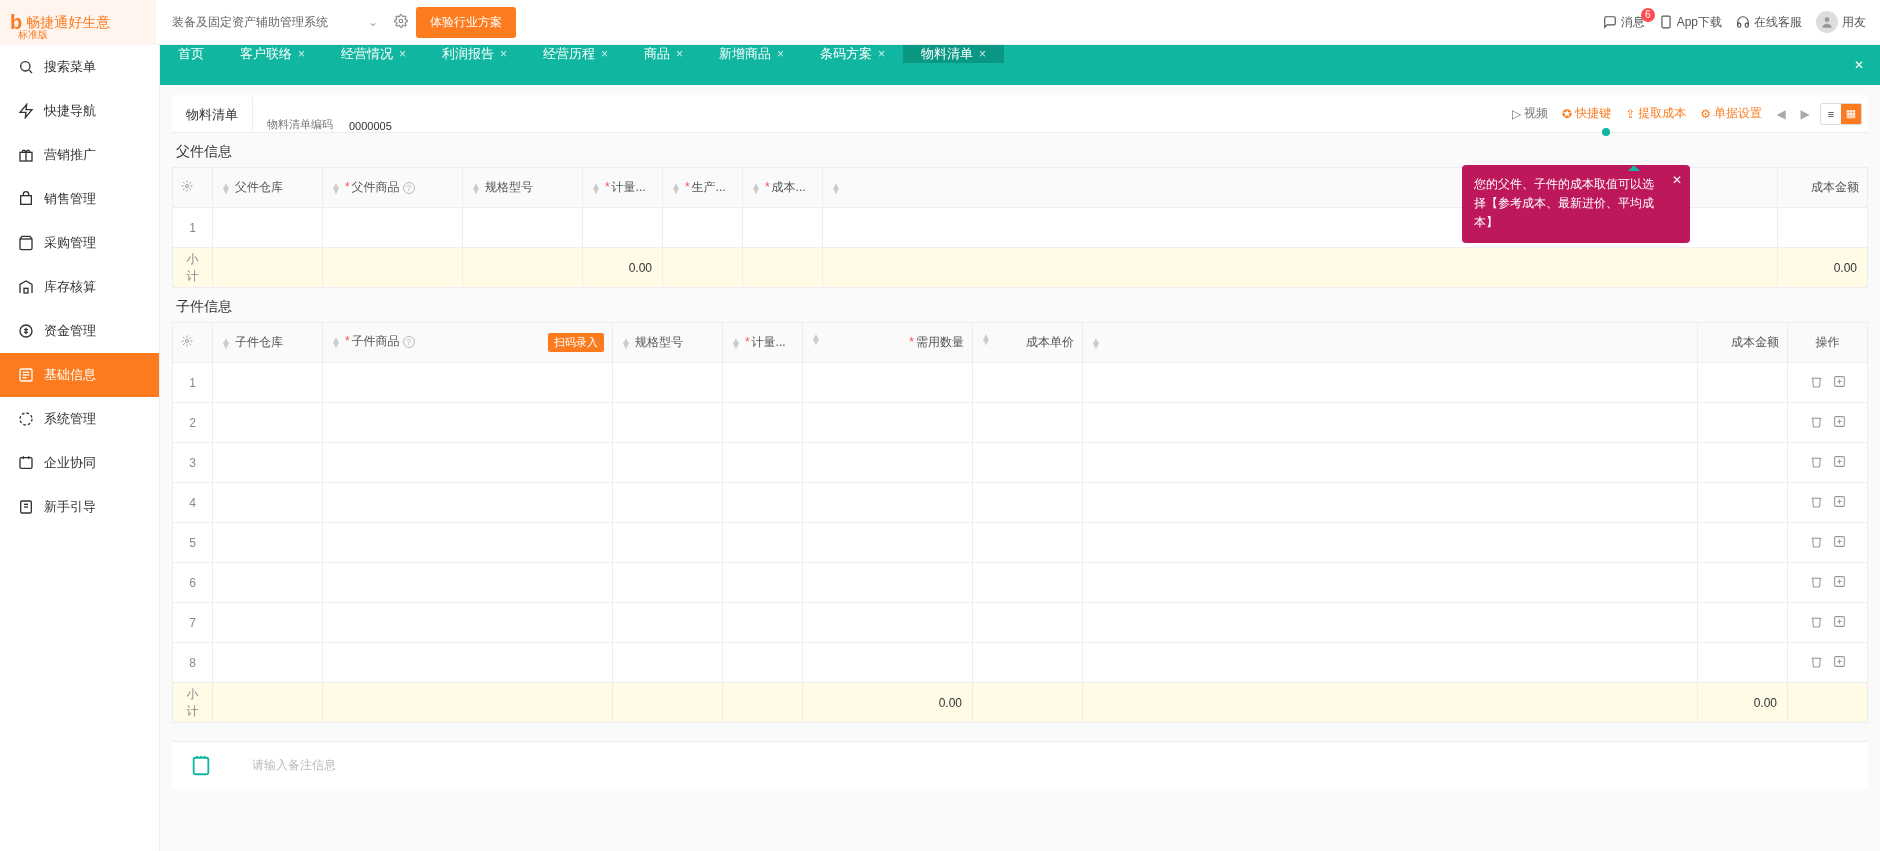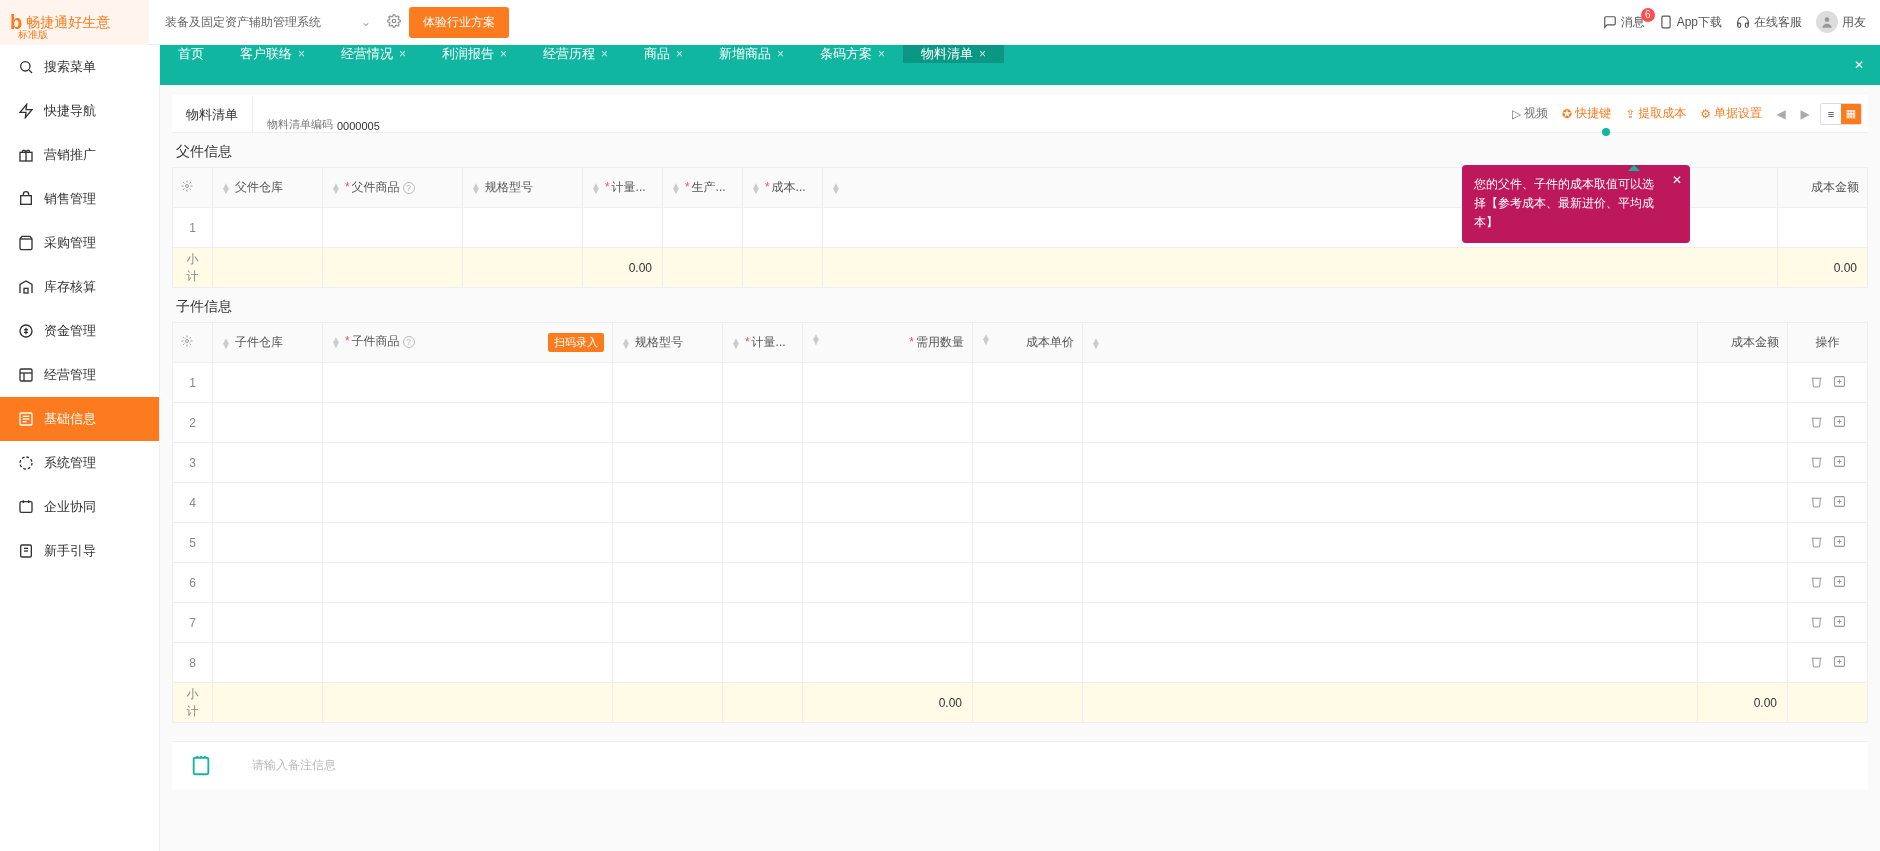--- a/index.html
+++ b/index.html
@@ -7,21 +7,21 @@
 
 .sidebar{position:absolute;left:0;top:0;width:160px;height:851px;background:#fff;border-right:1px solid #eee}
 .logo-area{height:45px;display:flex;align-items:center;padding:0 10px;background:#fff5ee}
 .logo-glyph{color:#fc7b1f;font-size:20px;font-weight:bold;margin-right:4px}
 .logo-text{color:#fc7b1f;font-size:14px;font-weight:normal}
 .logo-sub{color:#fc7b1f;font-size:10px;position:absolute;top:28px;left:18px}
 .side-item{display:flex;align-items:center;height:44px;padding:0 18px;color:#333;cursor:pointer;font-size:13px}
 .side-item.active{background:#fc7b1f;color:#fff}
 .side-item svg{margin-right:10px;flex:0 0 16px}
 
-.topbar{position:absolute;left:149px;top:0;right:0;height:45px;display:flex;align-items:center;padding:0 8px;border-bottom:1px solid #eee;background:#fff}
+.topbar{position:absolute;left:156px;top:0;right:0;height:45px;display:flex;align-items:center;padding:0 8px;border-bottom:1px solid #eee;background:#fff}
 .topbar-select{display:flex;align-items:center;color:#666;font-size:12px;padding:0 8px;cursor:pointer;flex:0 0 auto}
 .topbar-select .chev{margin-left:40px;color:#aaa}
 .gear-btn{color:#888;padding:0 8px;cursor:pointer}
 .orange-btn{background:#fc7b1f;color:#fff;border:none;padding:7px 14px;border-radius:3px;font-size:12px;cursor:pointer;margin-left:0}
 .topbar-spacer{flex:1}
 .topbar-right{display:flex;align-items:center;gap:14px;padding-right:6px}
 .tb-item{display:flex;align-items:center;color:#555;font-size:12px;cursor:pointer;gap:4px;position:relative}
 .badge{position:absolute;top:-6px;right:-10px;background:#ff4d4f;color:#fff;border-radius:8px;font-size:10px;padding:0 4px;line-height:14px}
 .avatar{width:22px;height:22px;border-radius:50%;background:#ddd;display:flex;align-items:center;justify-content:center;color:#999;font-size:14px}
 .tb-item svg{width:14px;height:14px}
@@ -30,21 +30,21 @@
 .tabitem{display:flex;align-items:center;padding:0 18px;font-size:13px;cursor:pointer;position:relative}
 .tabitem.active{background:#0a9784}
 .tabitem .tab-x{margin-left:6px;font-size:12px;opacity:.8}
 .tabstrip-close{position:absolute;right:6px;top:0;height:40px;width:30px;display:flex;align-items:center;justify-content:center;cursor:pointer}
 
 .workarea{position:absolute;left:160px;top:85px;right:0;bottom:0;overflow:auto;padding:10px 12px 0 12px;background:#fafafa}
 
 .subhead{display:flex;align-items:center;height:38px;background:#fff;border-bottom:1px solid #eee}
 .subhead .crumb1{padding:0 14px;font-size:13px;color:#333;border-right:1px solid #eee;height:100%;display:flex;align-items:center;background:#fff;border-top:2px solid transparent}
 .subhead .crumb2{padding:0 14px;color:#777;font-size:11px;display:flex;align-items:flex-end;height:100%}
-.subhead .crumb2 .code{color:#333;margin-left:4px;font-weight:500}
+.subhead .crumb2 .code{color:#333;margin-left:16px;font-weight:500}
 .subhead-spacer{flex:1}
 .subhead-tools{display:flex;align-items:center;gap:6px;padding-right:6px}
 .tool-link{display:flex;align-items:center;gap:3px;color:#fc7b1f;font-size:12px;cursor:pointer;padding:0 4px}
 .tool-link.gray{color:#777}
 .nav-btn{width:18px;height:18px;display:flex;align-items:center;justify-content:center;color:#aaa;cursor:pointer}
 .view-toggle{display:flex;border:1px solid #ddd;border-radius:2px;overflow:hidden}
 .view-toggle span{width:20px;height:20px;display:flex;align-items:center;justify-content:center;cursor:pointer;font-size:11px}
 .view-toggle span.on{background:#fc7b1f;color:#fff}
 .section-title{font-size:14px;color:#333;padding:10px 4px 6px}
 
@@ -121,28 +121,20 @@
           <rect x="9" y="14" width="6" height="7"></rect>
         </svg>
         <span>库存核算</span>
       </div>
       <div class="side-item">
         <svg width="16" height="16" viewBox="0 0 24 24" fill="none" stroke="currentColor" stroke-width="2">
           <circle cx="12" cy="12" r="9"></circle>
           <path d="M12 7v10M9 10h6M9 14h6"></path>
         </svg>
         <span>资金管理</span>
-      </div>
-      <div class="side-item">
-        <svg width="16" height="16" viewBox="0 0 24 24" fill="none" stroke="currentColor" stroke-width="2">
-          <rect x="3" y="3" width="18" height="18" rx="2"></rect>
-          <line x1="3" y1="9" x2="21" y2="9"></line>
-          <line x1="9" y1="21" x2="9" y2="9"></line>
-        </svg>
-        <span>经营管理</span>
       </div>
       <div class="side-item active">
         <svg width="16" height="16" viewBox="0 0 24 24" fill="none" stroke="currentColor" stroke-width="2">
           <rect x="3" y="3" width="18" height="18" rx="2"></rect>
           <line x1="7" y1="8" x2="17" y2="8"></line>
           <line x1="7" y1="12" x2="17" y2="12"></line>
           <line x1="7" y1="16" x2="13" y2="16"></line>
         </svg>
         <span>基础信息</span>
       </div>

